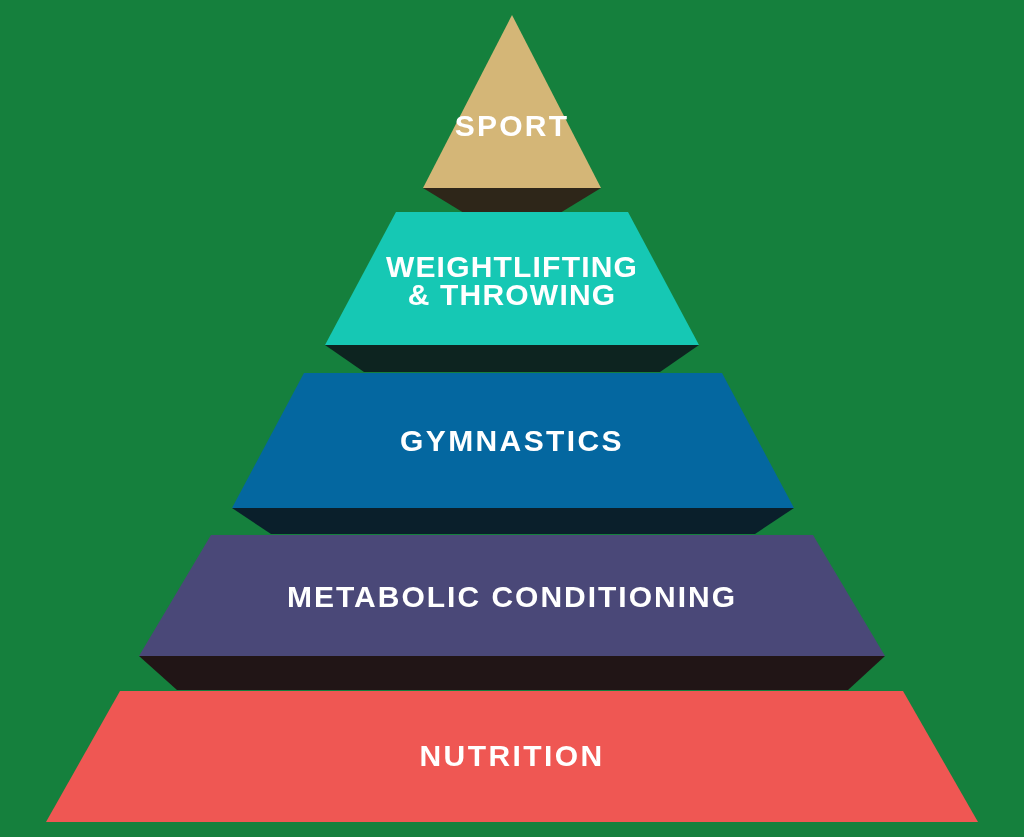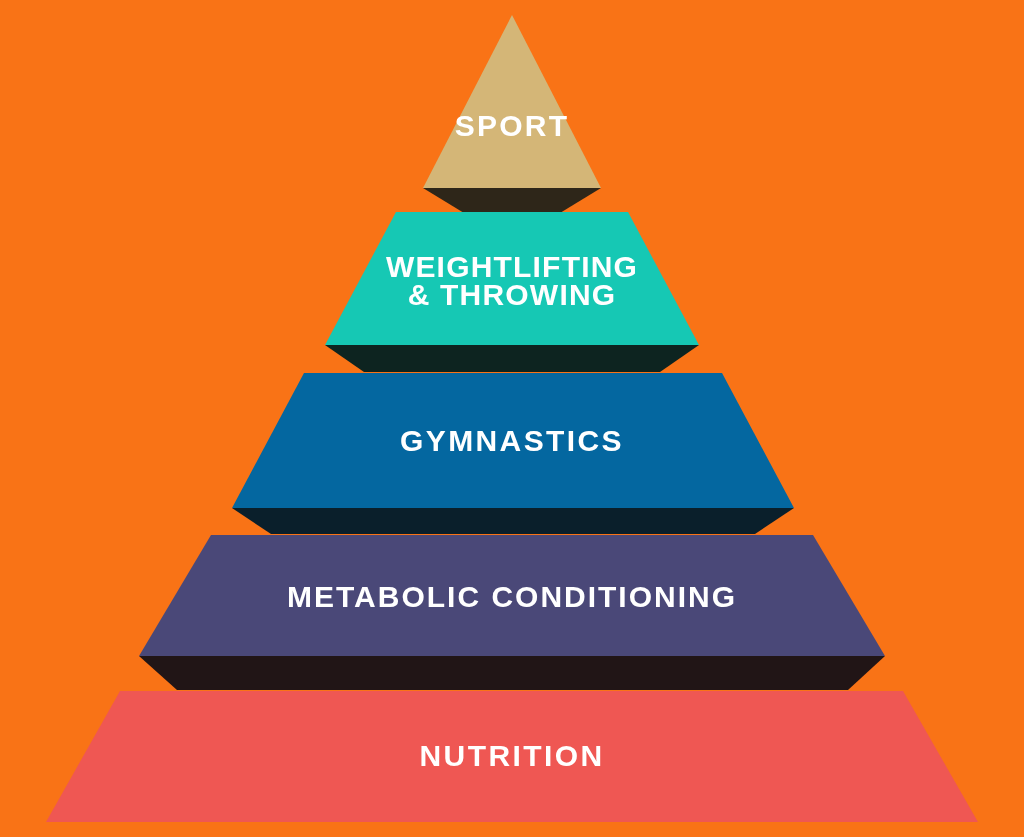--- a/index.html
+++ b/index.html
@@ -11,21 +11,21 @@
   body {
     width: 1024px;
     height: 837px;
     font-family: "Liberation Sans", sans-serif;
     overflow: hidden;
   }
   #pyramid-diagram {
     position: relative;
     width: 1024px;
     height: 837px;
-    background: #f97316;
+    background: #15803d;
   }
   #pyramid-svg {
     display: block;
     width: 1024px;
     height: 837px;
   }
   .tier-label {
     font-family: "Liberation Sans", sans-serif;
     font-weight: bold;
     fill: #ffffff;

